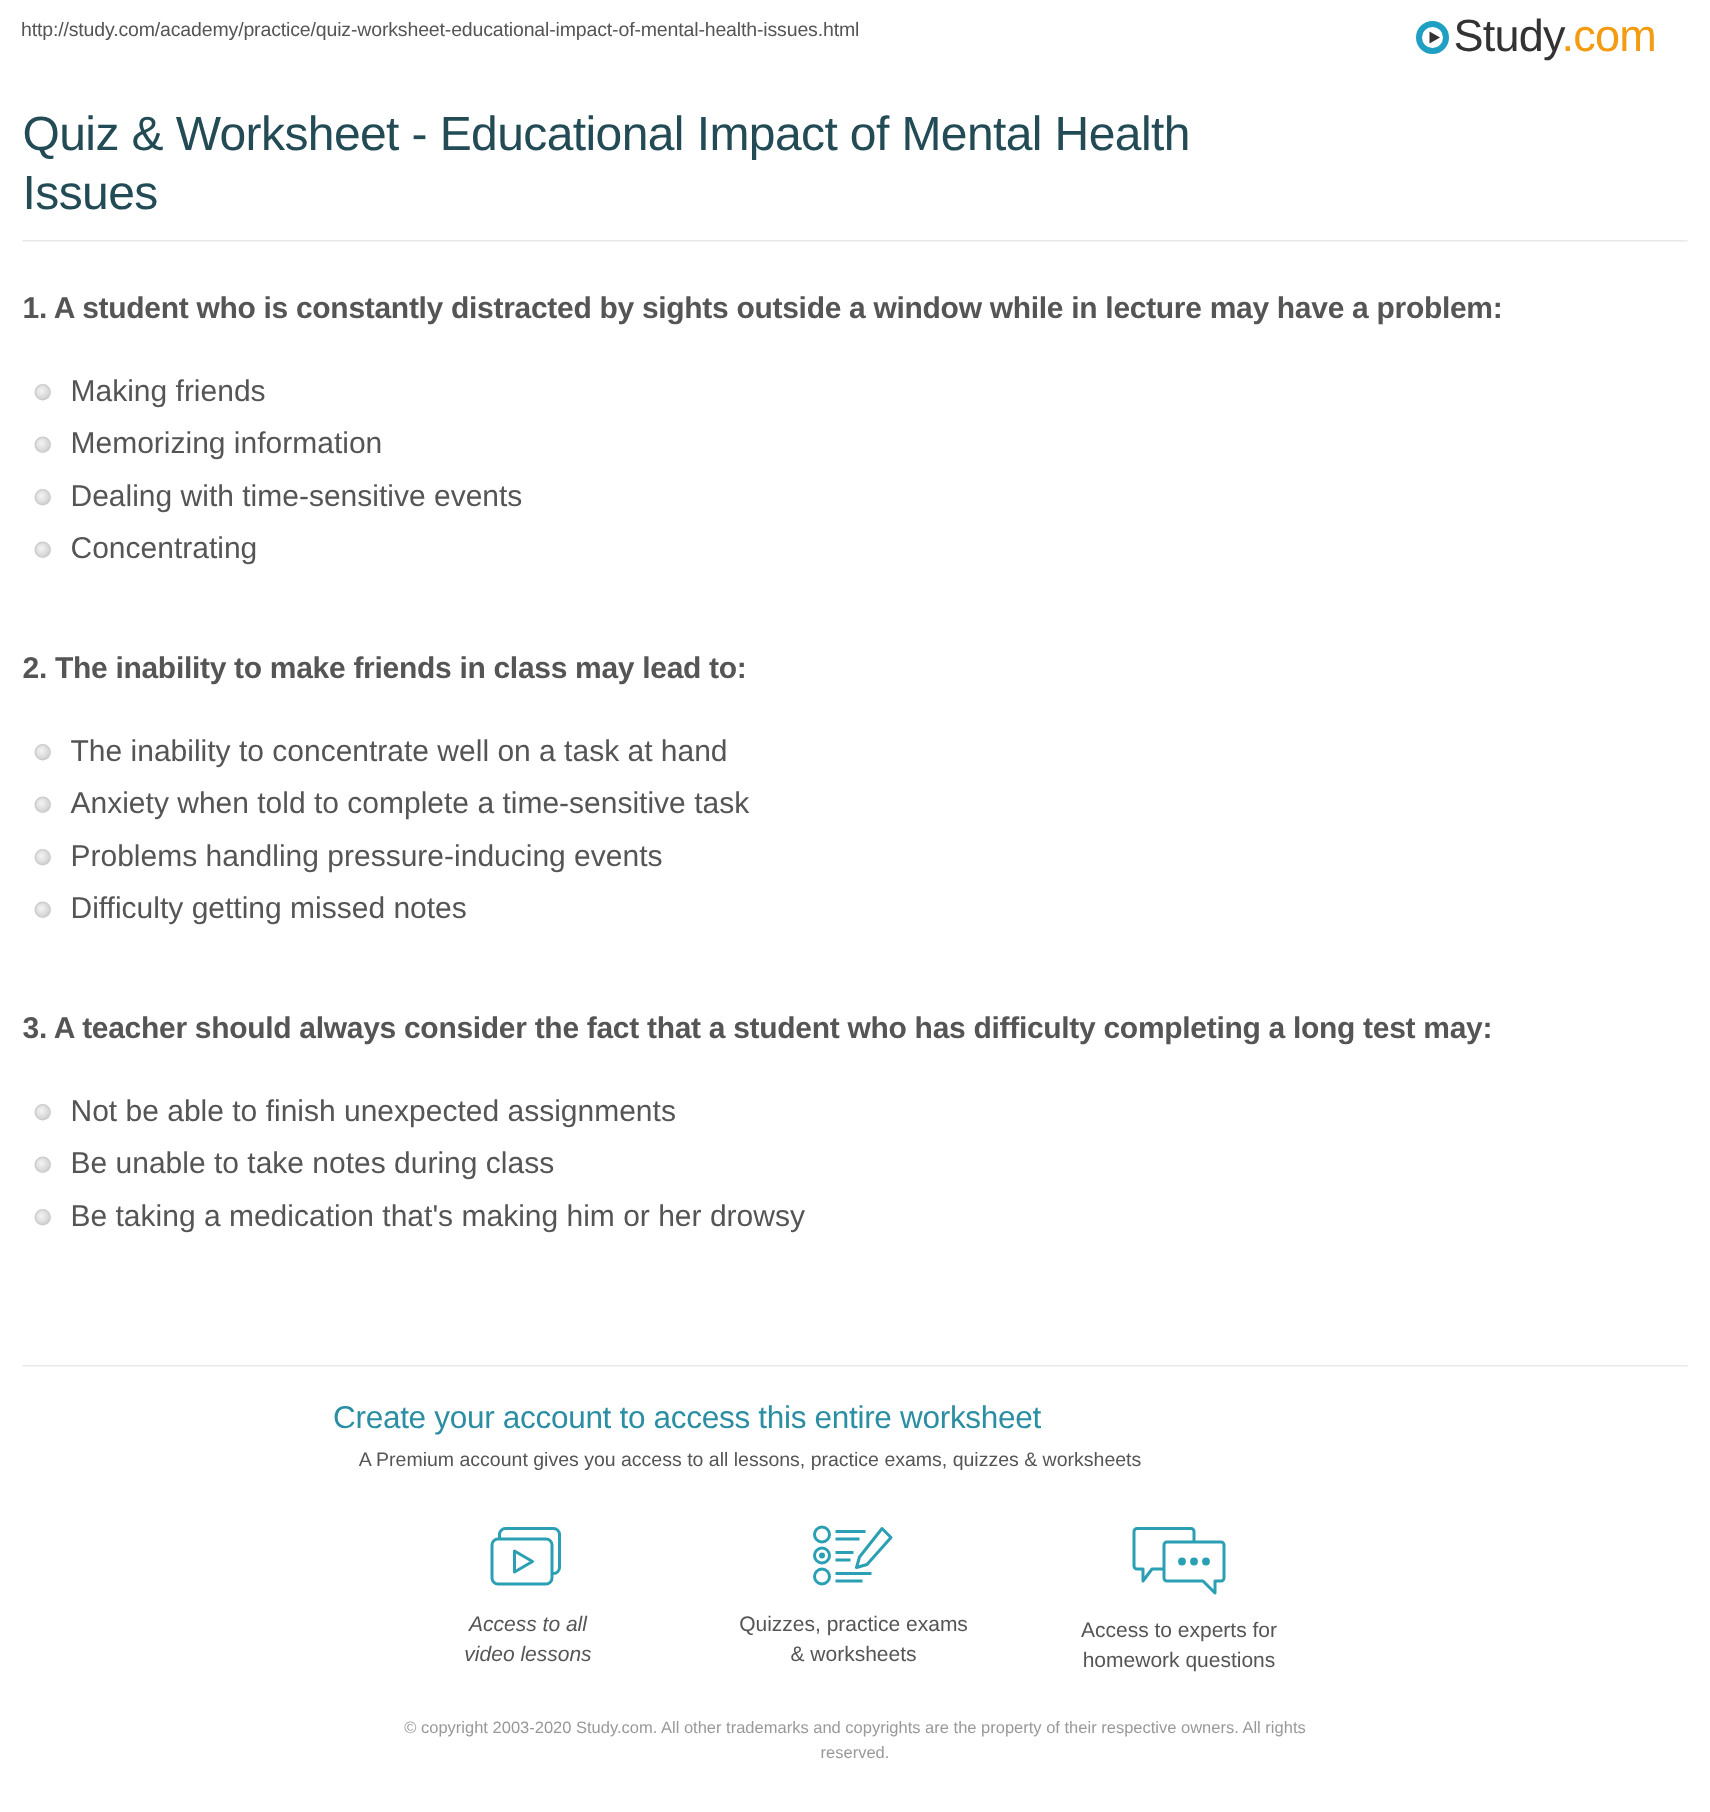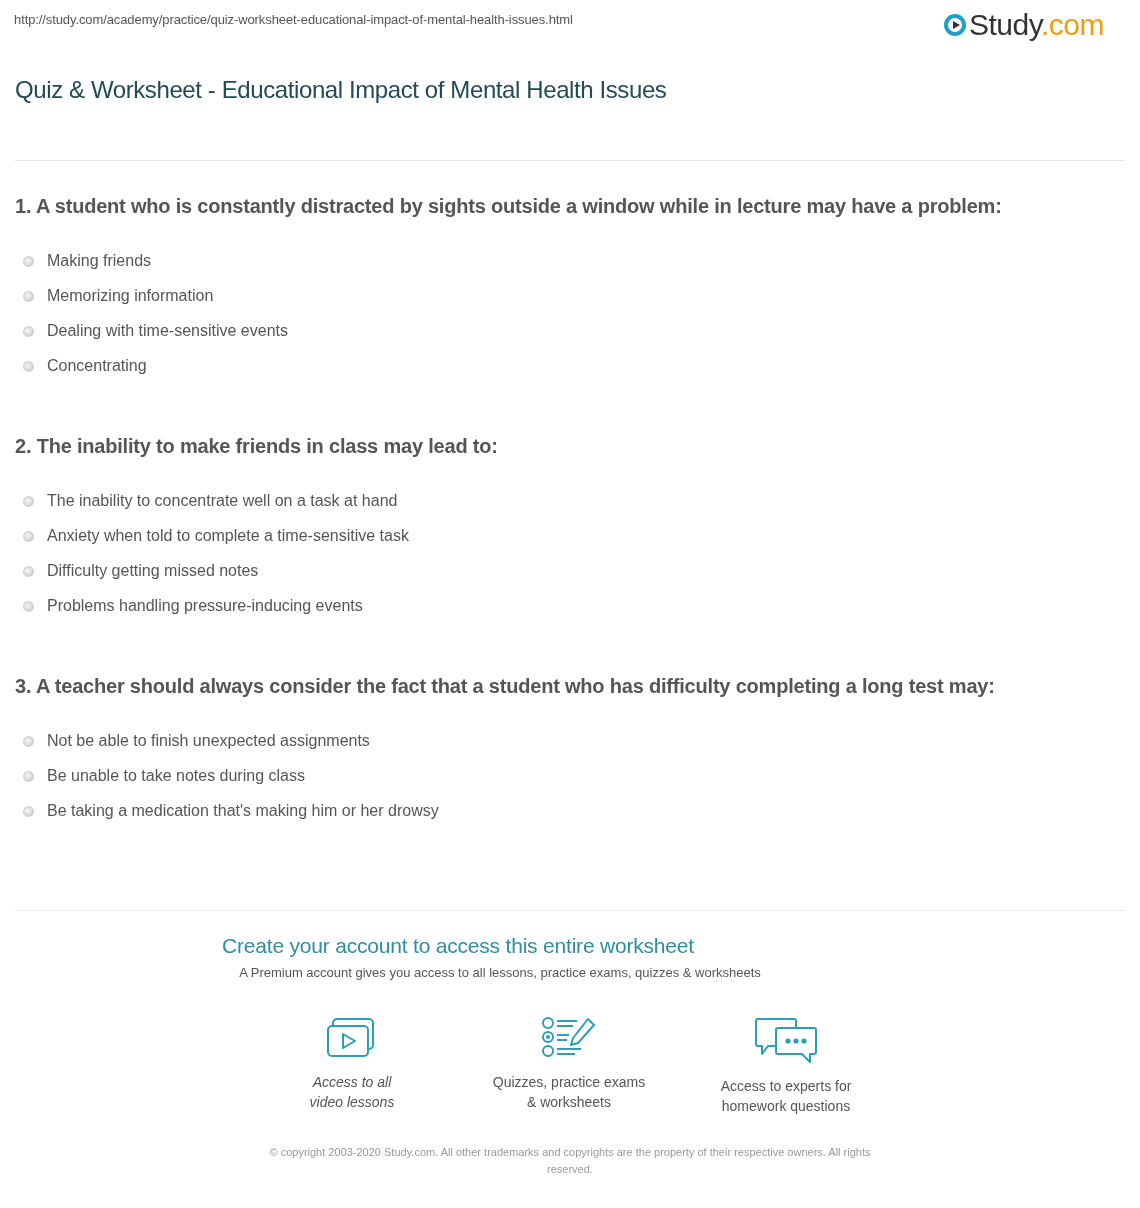--- a/index.html
+++ b/index.html
@@ -8,32 +8,32 @@
 
   .url { position: absolute; left: 14px; top: 12px; font-size: 13px; color: #555; letter-spacing: -0.1px; }
 
   .logo { position: absolute; left: 944px; top: 9px; height: 32px; display: flex; align-items: center; }
   .logo-icon { width: 22px; height: 22px; border-radius: 50%; border: 4px solid #1f9fc2; position: relative; margin-right: 3px; }
   .logo-icon::after { content: ""; position: absolute; left: 5px; top: 3px; width: 0; height: 0;
     border-left: 7px solid #333; border-top: 4px solid transparent; border-bottom: 4px solid transparent; }
   .logo-text { font-size: 30px; font-weight: normal; color: #333; letter-spacing: -0.5px; line-height: 1; }
   .logo-dot { color: #f39c12; }
 
-  .title { position: absolute; left: 15px; top: 70px; width: 860px; font-size: 24px; line-height: 39px;
+  .title { position: absolute; left: 15px; top: 70px; width: 860px; font-size: 32px; line-height: 39px;
     color: #234b55; font-weight: normal; letter-spacing: -0.4px; }
   .hr { position: absolute; left: 15px; right: 15px; height: 1px; background: #e8e8e8; }
 
   .question { position: absolute; left: 15px; width: 1110px; }
   .q-text { font-size: 20px; font-weight: bold; color: #555; line-height: 26px; letter-spacing: -0.2px; }
   .answers { list-style: none; margin-top: 20px; }
   .answer { display: flex; align-items: center; height: 44px; margin-top: -9px; }
   .answer:first-child { margin-top: 0; }
   .radio { width: 11px; height: 11px; border-radius: 50%; background: radial-gradient(circle at 40% 40%, #f4f4f4 0%, #d9d9d9 60%, #bdbdbd 100%);
     border: 1px solid #ccc; margin-left: 8px; margin-right: 13px; flex: none; }
-  .a-text { font-size: 16px; color: #555; }
+  .a-text { font-size: 20px; color: #555; }
 
   .cta-title { position: absolute; left: 0; width: 916px; top: 934px; text-align: center; font-size: 21px; color: #2b8ea3; font-weight: normal; letter-spacing: -0.2px; }
   .cta-sub { position: absolute; left: 0; width: 1000px; top: 965px; text-align: center; font-size: 13px; color: #555; }
 
   .feature { position: absolute; top: 1016px; width: 180px; text-align: center; }
   .feature svg { display: block; margin: 0 auto; }
   .feature-label { font-size: 14px; color: #555; line-height: 20px; margin-top: 12px; }
 
   .footer { position: absolute; left: 210px; width: 720px; top: 1144px; text-align: center; font-size: 11px; color: #999; line-height: 17px; }
 </style>
@@ -78,25 +78,25 @@
     <li class="answer">
         <span class="radio"></span>
         <span class="a-text">The inability to concentrate well on a task at hand</span>
       </li>
     <li class="answer">
         <span class="radio"></span>
         <span class="a-text">Anxiety when told to complete a time-sensitive task</span>
       </li>
     <li class="answer">
         <span class="radio"></span>
-        <span class="a-text">Difficulty getting missed notes</span>
+        <span class="a-text">Problems handling pressure-inducing events</span>
       </li>
     <li class="answer">
         <span class="radio"></span>
-        <span class="a-text">Problems handling pressure-inducing events</span>
+        <span class="a-text">Difficulty getting missed notes</span>
       </li>
   </ul>
 </div>
 
 <div class="question" style="top:673px;">
   <div class="q-text">3. A teacher should always consider the fact that a student who has difficulty completing a long test may:</div>
   <ul class="answers">
     <li class="answer">
         <span class="radio"></span>
         <span class="a-text">Not be able to finish unexpected assignments</span>

